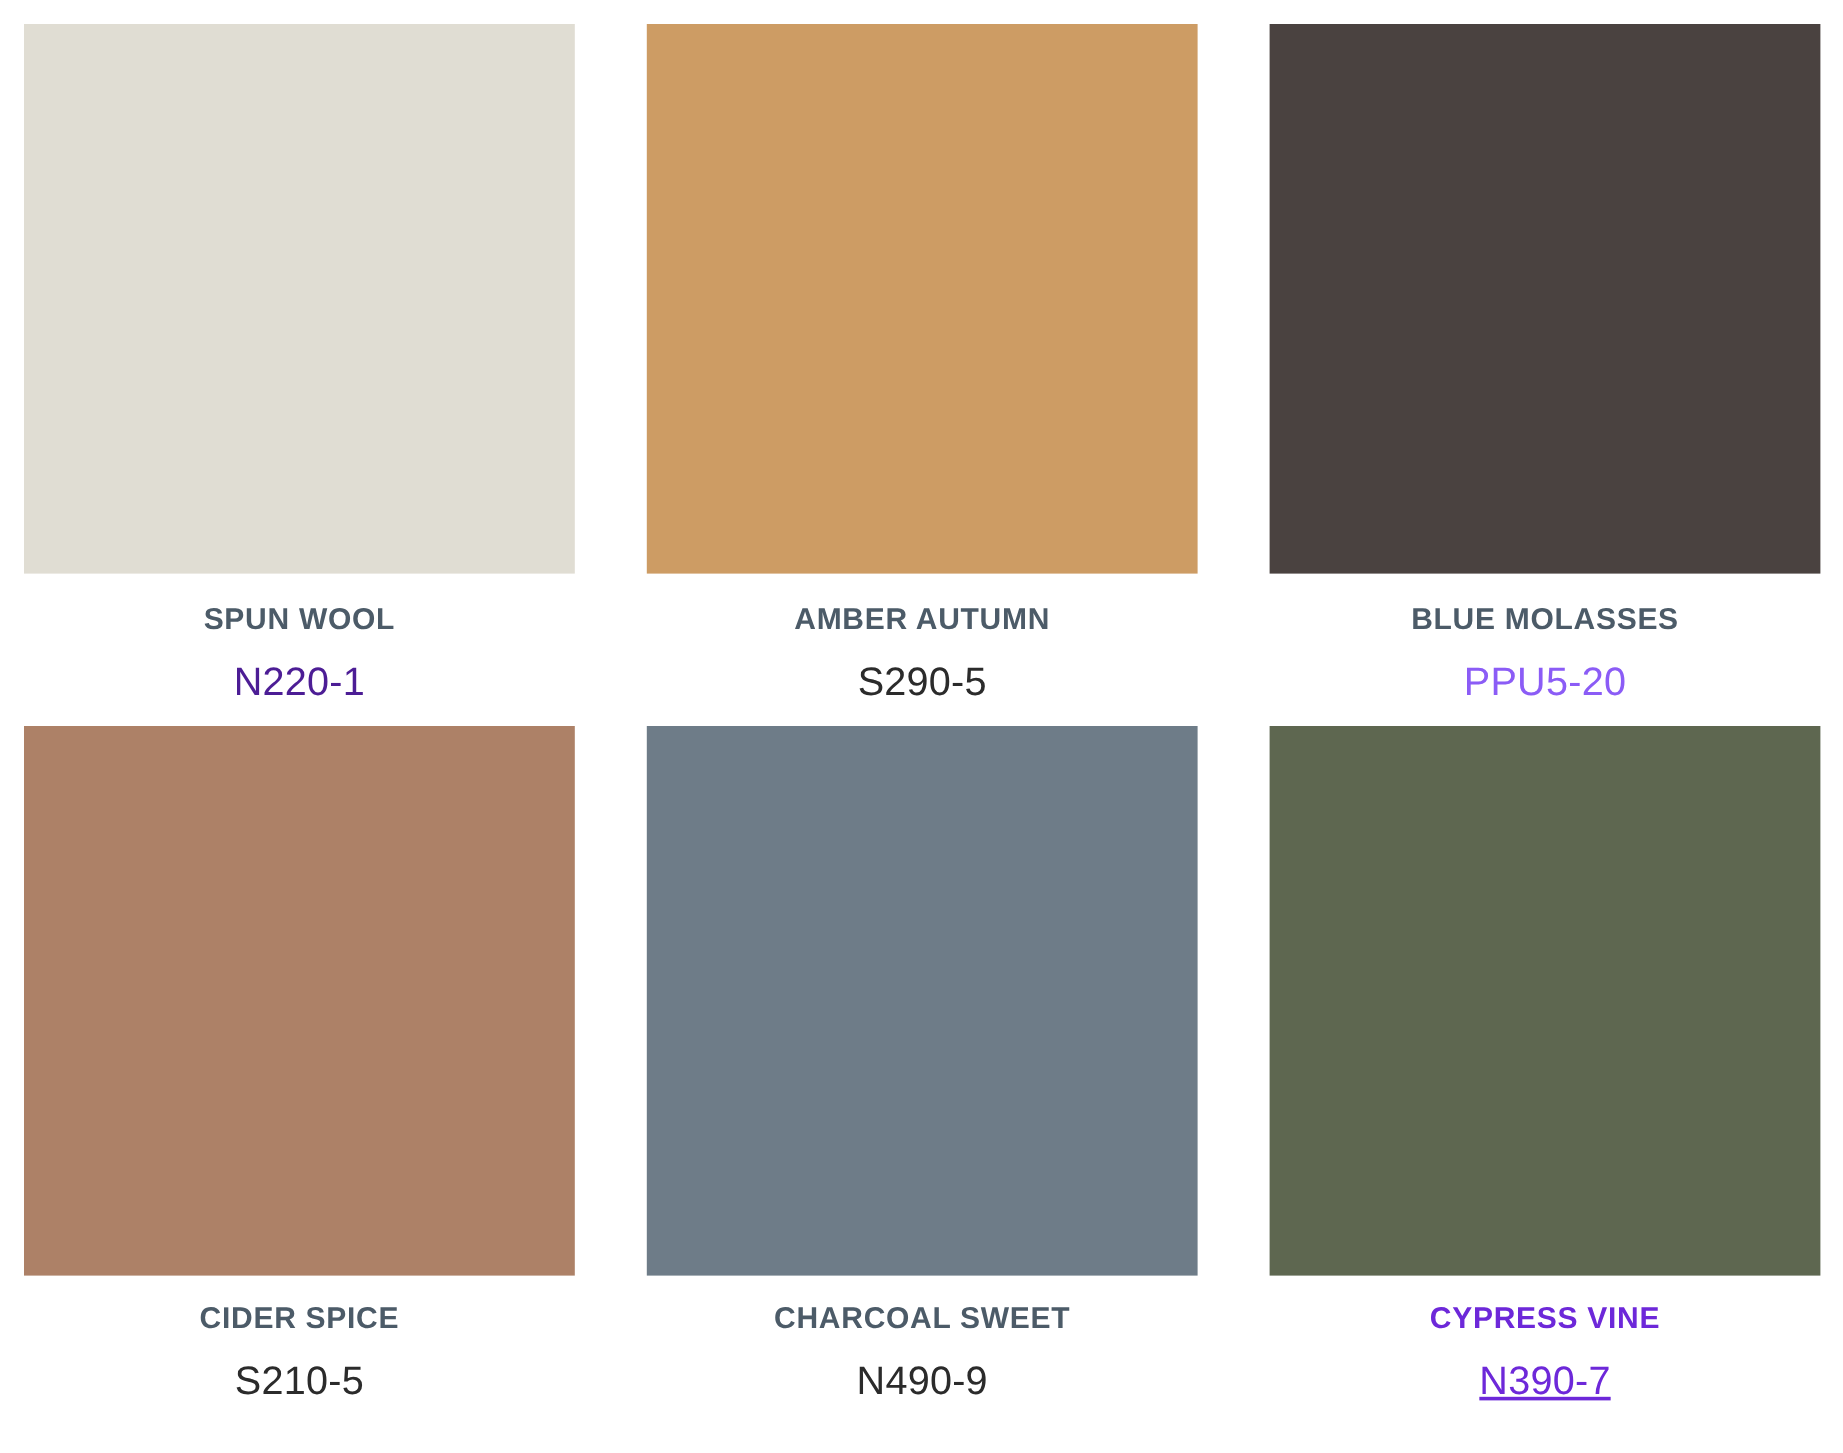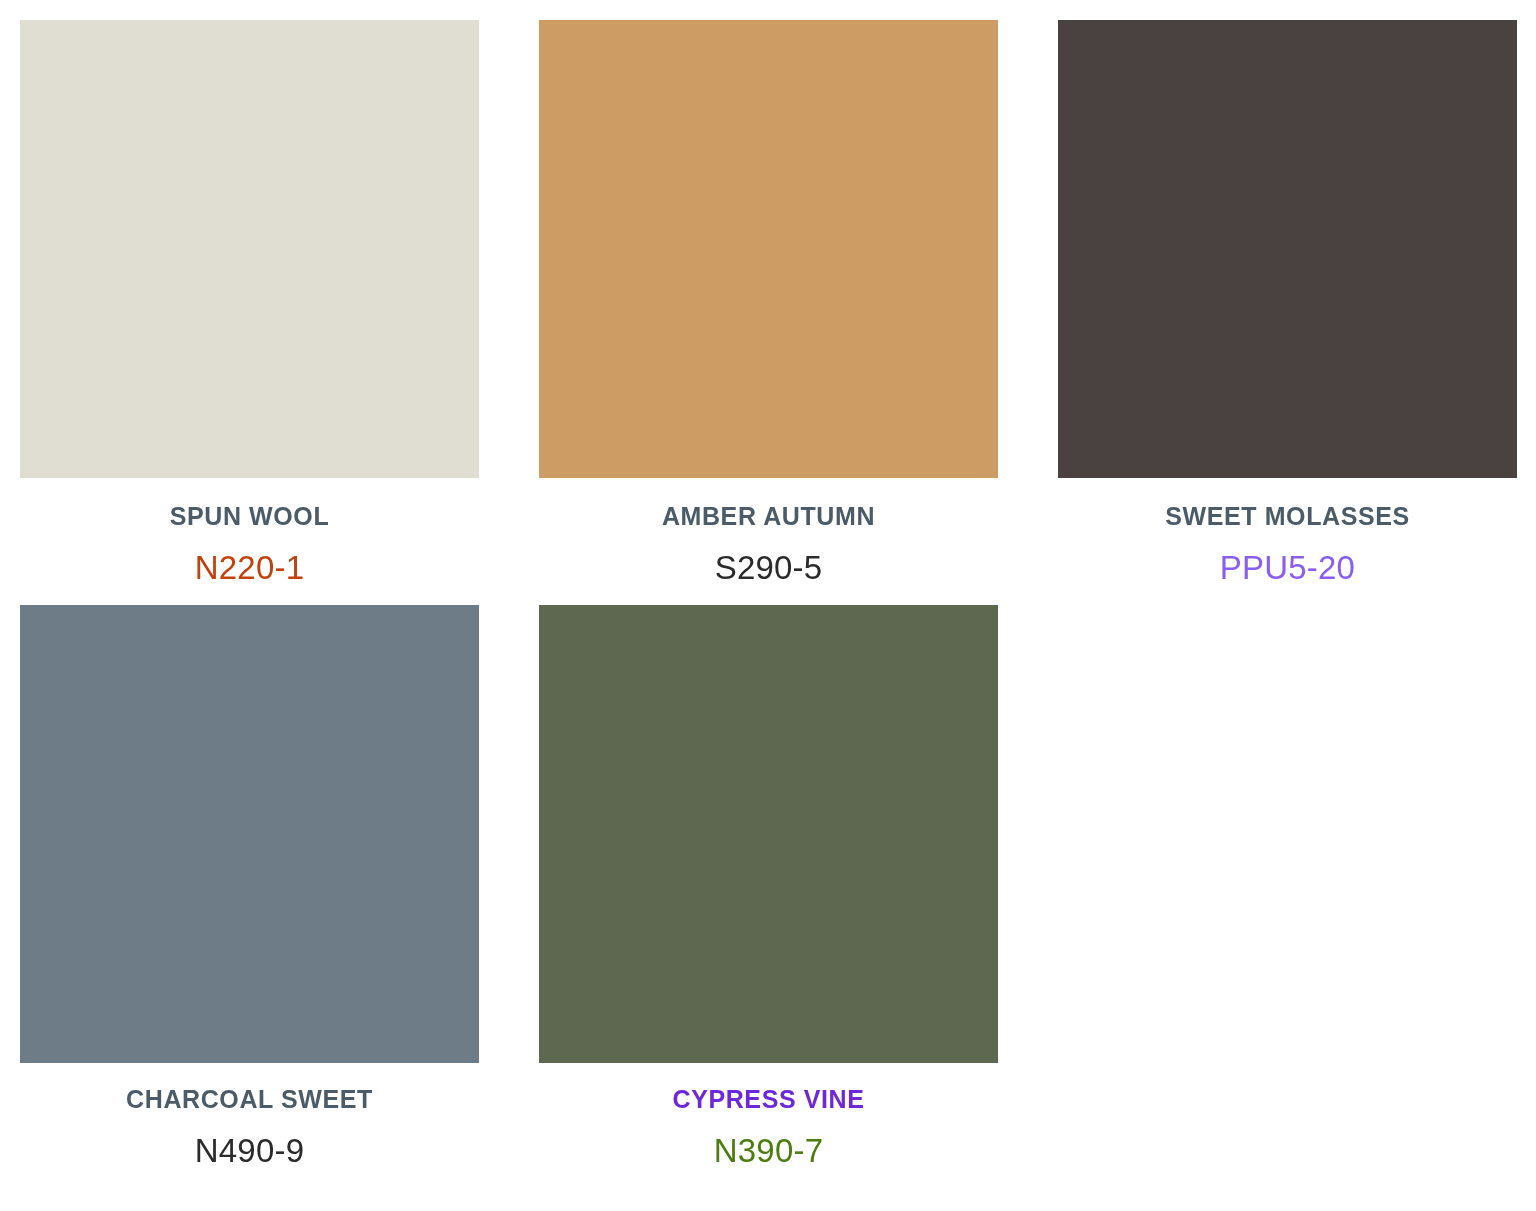--- a/index.html
+++ b/index.html
@@ -76,50 +76,57 @@
 </style>
 </head>
 <body style="background-color: rgb(255, 255, 255);">
 
 <div class="palette-grid">
 
   <div class="swatch-card row-1">
     <div class="swatch-chip" style="background-color:#e0ddd3;"></div>
     <div class="swatch-caption">
       <div class="swatch-name" style="color: rgb(76, 91, 104);">SPUN WOOL</div>
-      <div class="swatch-code" style="color: #c2410c;">N220-1</div>
+      <div class="swatch-code" style="color: #4c1d95;">N220-1</div>
     </div>
   </div>
 
   <div class="swatch-card row-1">
     <div class="swatch-chip" style="background-color:#cd9c64;"></div>
     <div class="swatch-caption">
       <div class="swatch-name" style="color: rgb(76, 91, 104);">AMBER AUTUMN</div>
       <div class="swatch-code" style="color: rgb(43, 43, 43);">S290-5</div>
     </div>
   </div>
 
   <div class="swatch-card row-1">
     <div class="swatch-chip" style="background-color:#4a4240;"></div>
     <div class="swatch-caption">
-      <div class="swatch-name" style="color: rgb(76, 91, 104);">SWEET MOLASSES</div>
+      <div class="swatch-name" style="color: rgb(76, 91, 104);">BLUE MOLASSES</div>
       <div class="swatch-code" style="color: #8b5cf6;">PPU5-20</div>
     </div>
   </div>
 
+  <div class="swatch-card row-2">
+    <div class="swatch-chip" style="background-color:#ad8167;"></div>
+    <div class="swatch-caption">
+      <div class="swatch-name" style="color: rgb(76, 91, 104);">CIDER SPICE</div>
+      <div class="swatch-code" style="color: rgb(43, 43, 43);">S210-5</div>
+    </div>
+  </div>
 
   <div class="swatch-card row-2">
     <div class="swatch-chip" style="background-color:#6e7c88;"></div>
     <div class="swatch-caption">
       <div class="swatch-name" style="color: rgb(76, 91, 104);">CHARCOAL SWEET</div>
       <div class="swatch-code" style="color: rgb(43, 43, 43);">N490-9</div>
     </div>
   </div>
 
   <div class="swatch-card row-2">
     <div class="swatch-chip" style="background-color:#5e6750;"></div>
     <div class="swatch-caption">
       <div class="swatch-name" style="color: #6d28d9;">CYPRESS VINE</div>
-      <div class="swatch-code" style="color: #4d7c0f;">N390-7</div>
+      <div class="swatch-code" style="color: #6d28d9; text-decoration: underline;">N390-7</div>
     </div>
   </div>
 
 </div>
 
 </body></html>

